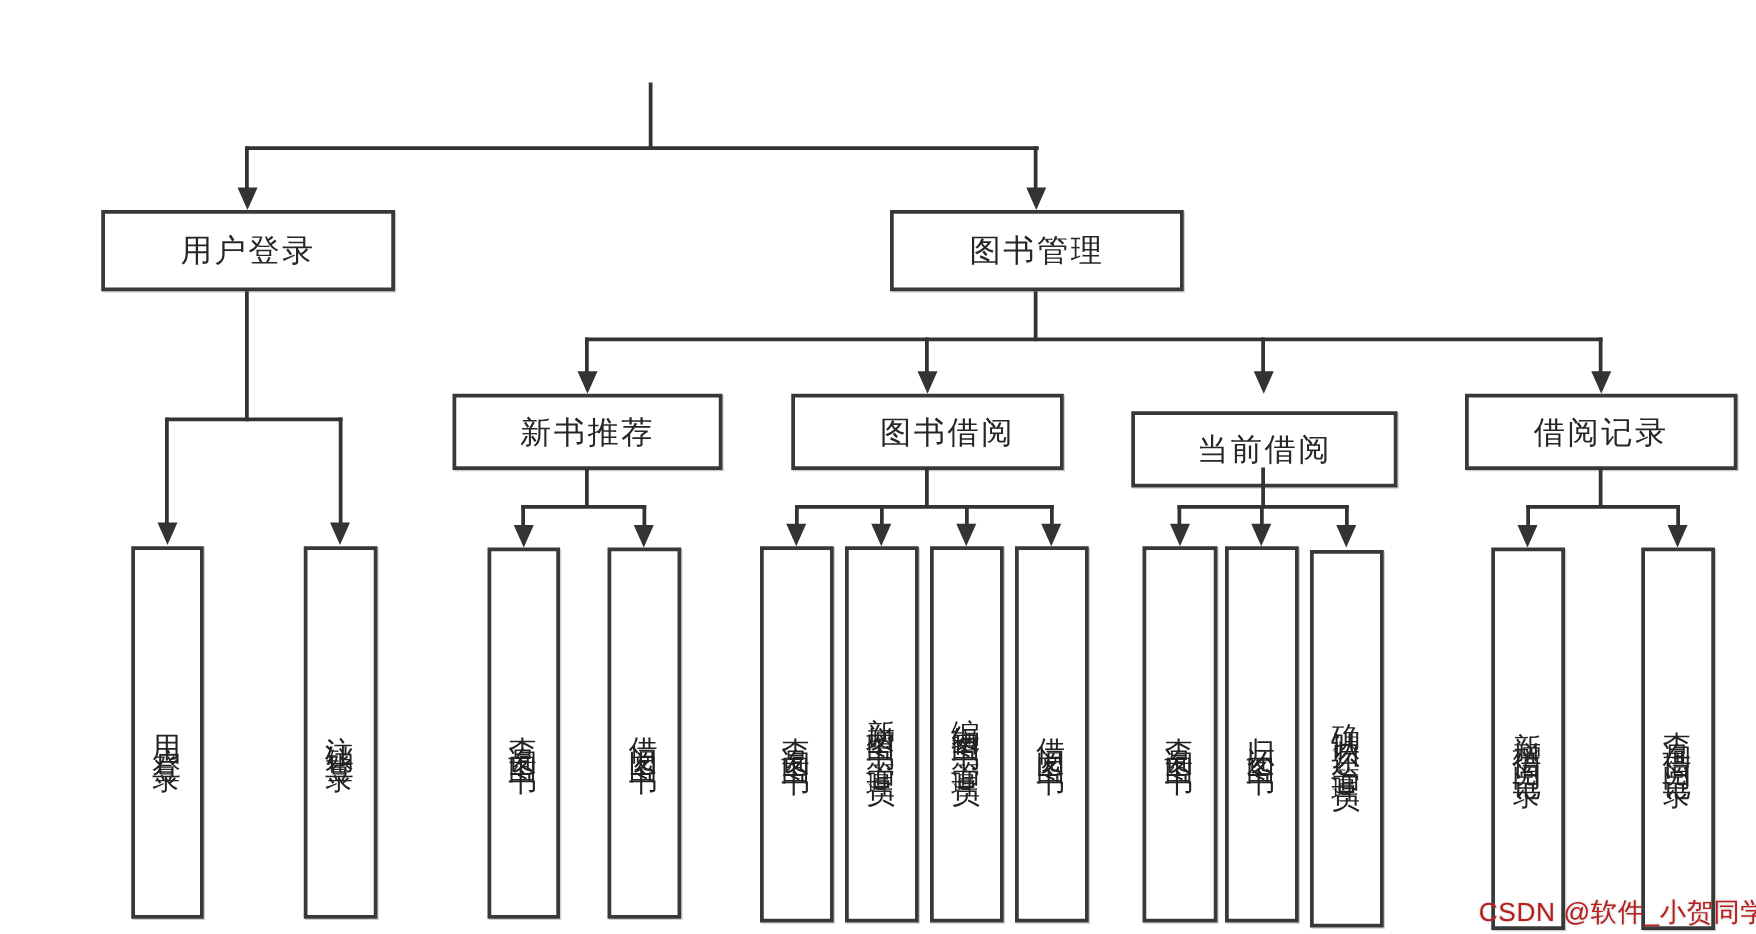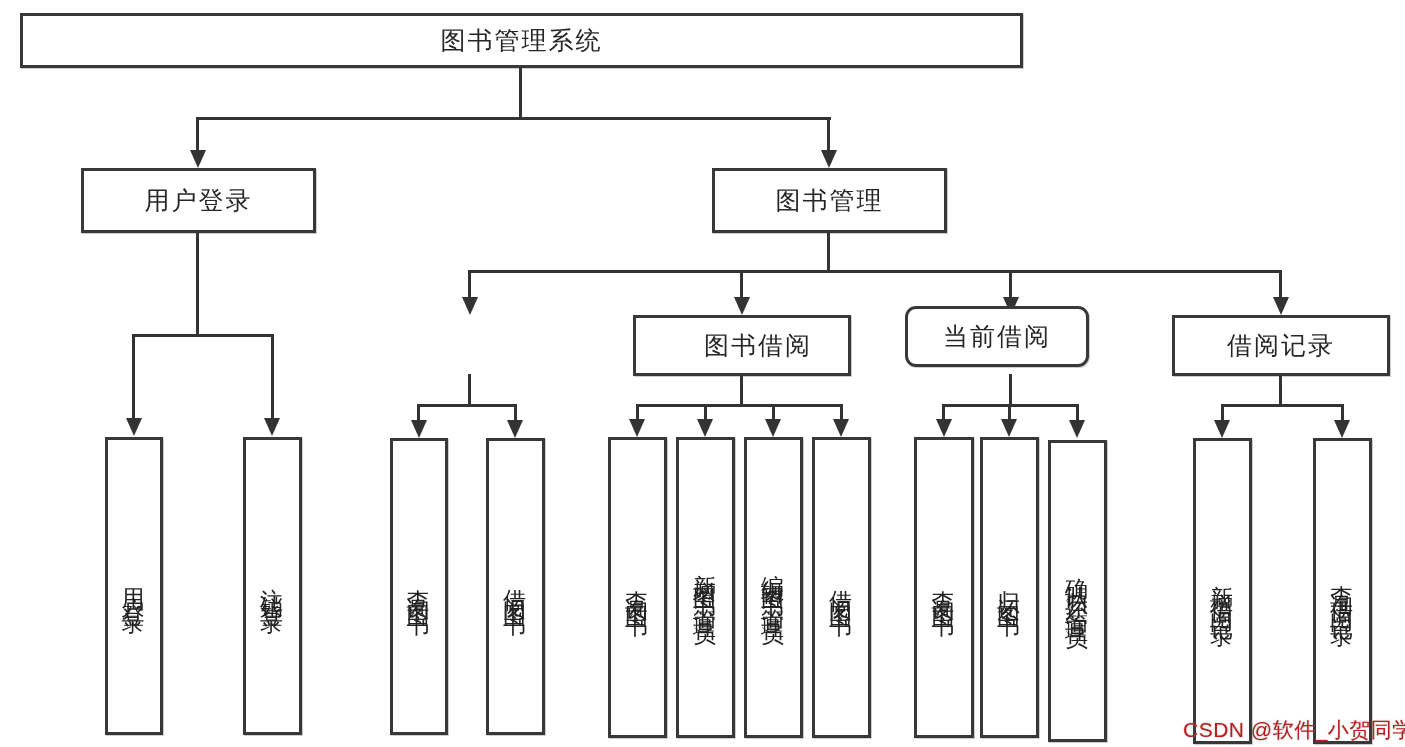--- a/index.html
+++ b/index.html
@@ -32,23 +32,20 @@
     position:absolute;left:1183px;top:716px;width:215px;
     color:#b91c1c;font-size:21px;letter-spacing:0.5px;white-space:nowrap;
     text-shadow:0 0 2px rgba(130,130,130,0.55);z-index:10;
   }
 </style>
 </head>
 <body>
 
 <div id="stage">
 
-  <div class="box" style="left:20px;top:13px;width:1003px;height:55px;">
-    <span>图书管理系统</span>
-  </div>
 
   <div class="vline" style="left:519px;top:66px;height:53px;"></div>
   <div class="hline" style="left:197px;top:117px;width:634px;"></div>
   <div class="vline" style="left:196px;top:117px;height:35px;"></div>
   <div class="arrow" style="left:190px;top:150px;"></div>
   <div class="vline" style="left:827px;top:117px;height:35px;"></div>
   <div class="arrow" style="left:821px;top:150px;"></div>
 
   <div class="box" style="left:81px;top:168px;width:235px;height:65px;">
     <span>用户登录</span>
@@ -68,24 +65,27 @@
   <div class="hline" style="left:468px;top:270px;width:814px;"></div>
   <div class="vline" style="left:468px;top:270px;height:28px;"></div>
   <div class="arrow" style="left:462px;top:297px;"></div>
   <div class="vline" style="left:740px;top:270px;height:28px;"></div>
   <div class="arrow" style="left:734px;top:297px;"></div>
   <div class="vline" style="left:1009px;top:270px;height:28px;"></div>
   <div class="arrow" style="left:1003px;top:297px;"></div>
   <div class="vline" style="left:1279px;top:270px;height:28px;"></div>
   <div class="arrow" style="left:1273px;top:297px;"></div>
 
+  <div class="box" style="left:362px;top:315px;width:216px;height:61px;">
+    <span>新书推荐</span>
+  </div>
   <div class="box" style="left:633px;top:315px;width:218px;height:61px;padding-left:32px;">
     <span>图书借阅</span>
   </div>
-  <div class="box" style="left:905px;top:306px;width:184px;height:61px;border-radius:11px;">
+  <div class="box" style="left:905px;top:329px;width:213px;height:61px;">
     <span>当前借阅</span>
   </div>
   <div class="box" style="left:1172px;top:315px;width:218px;height:61px;">
     <span>借阅记录</span>
   </div>
 
   <div class="vline" style="left:468px;top:374px;height:32px;"></div>
   <div class="hline" style="left:417px;top:404px;width:100px;"></div>
   <div class="vline" style="left:417px;top:404px;height:18px;"></div>
   <div class="arrow" style="left:411px;top:420px;"></div>

